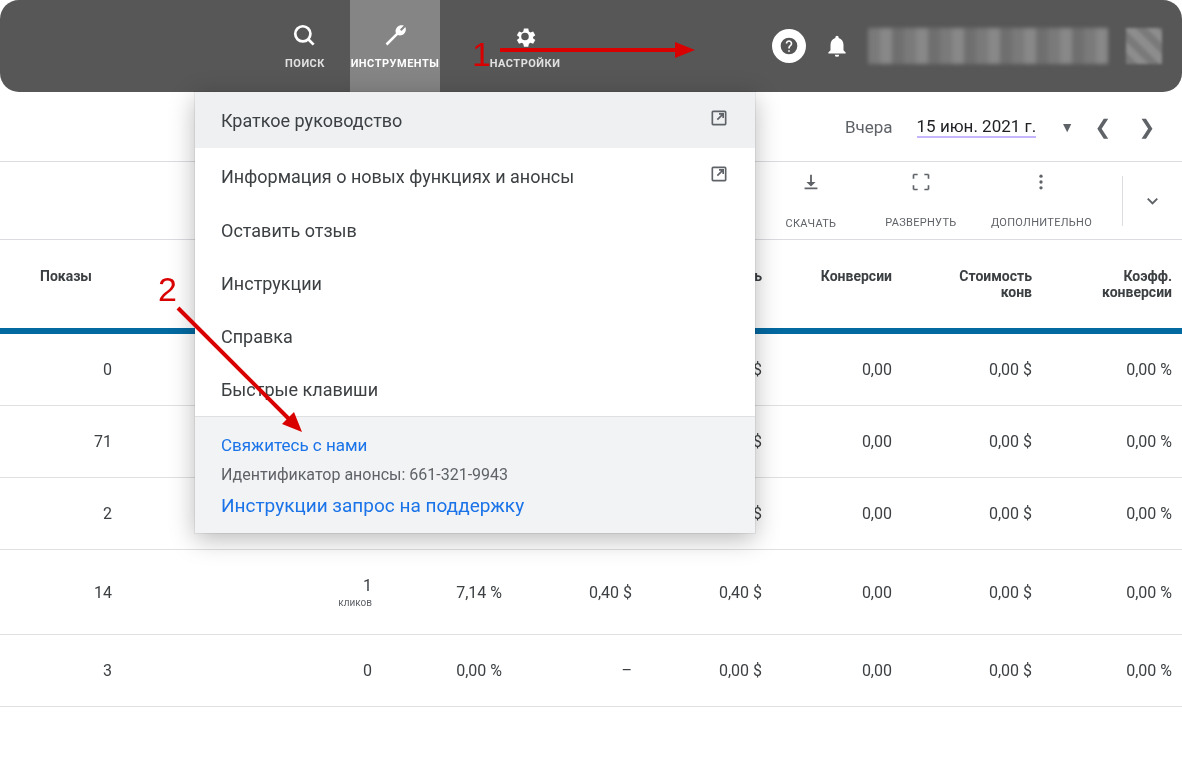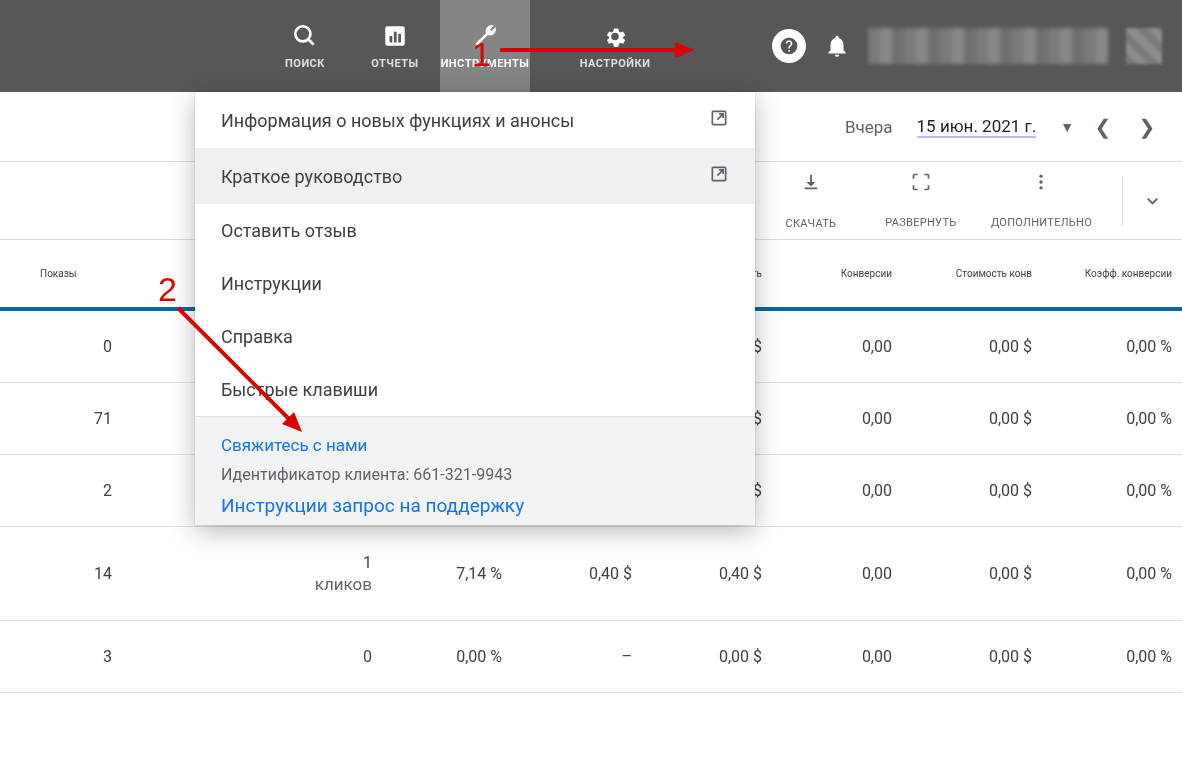--- a/index.html
+++ b/index.html
@@ -13,20 +13,21 @@
     color: #3c4043;
   }
   
   .topbar {
     background: #575757;
     height: 92px;
     display: flex;
     align-items: center;
     padding-left: 260px;
     position: relative;
+    border-radius: 19px;
   }
   .top-btn {
     display: flex;
     flex-direction: column;
     align-items: center;
     justify-content: center;
     width: 90px;
     height: 92px;
     color: #fff;
     cursor: pointer;
@@ -96,77 +97,68 @@
   }
   .ticon { color:#5f6368; }
   .tool-expand {
     width:40px; display:flex; align-items:center; justify-content:center;
     color:#5f6368; cursor:pointer;
     border-left:1px solid #dadce0; height:50px; padding-left:20px;
   }
   
   .tbl { width:100%; border-collapse:collapse; table-layout:fixed;}
   .tbl th {
-    font-size:10px; font-weight:400; color:#3c4043;
+    font-size:14px; font-weight:700; color:#3c4043;
     text-align:right; padding:28px 18px;
-    border-bottom:4px solid #0369a1;
+    border-bottom:6px solid #0369a1;
     vertical-align:top;
   }
   .tbl td {
     font-size:16px; color:#3c4043; text-align:right;
     padding:26px 18px;
     border-bottom:1px solid #e0e0e0;
     vertical-align:middle;
   }
-  .tbl td .sub { display:block; font-size:17px; color:#5f6368; margin-top:2px;}
+  .tbl td .sub { display:block; font-size:10px; color:#5f6368; margin-top:2px;}
   
   .popover {
     position:absolute;
     left:195px; top:92px;
     width:560px;
     background:#fff;
     box-shadow: 0 6px 24px rgba(0,0,0,.28), 0 0 0 1px rgba(0,0,0,.06);
     z-index:50;
   }
   .pop-item {
     display:flex; align-items:center; justify-content:space-between;
     padding:16px 26px;
     font-size:18px; color:#3c4043; cursor:pointer;
   }
   .pop-item:hover, .pop-item.hovered { background:#eef0f2; }
   .pop-foot {
-    background:#f1f3f4; padding:18px 26px 8px;
+    background:#f1f3f4; padding:18px 26px 16px;
     border-top:1px solid #e0e0e0;
     font-size:17px;
   }
   .pop-link { color:#1a73e8; cursor:pointer; }
   .pop-client { color:#5f6368; margin:10px 0 10px; font-size:16px;}
   .ext-icon { color:#5f6368; }
   
   .annot { position:absolute; z-index:60; pointer-events:none; color:#d90000; font-size:34px; font-weight:400; font-family: Arial;}
 </style>
 </head>
 <body>
 
 <div class="topbar">
   <div class="top-btn">
     <svg width="26" height="26" viewBox="0 0 24 24" fill="none" stroke="#fff" stroke-width="2.5">
         <circle cx="10" cy="10" r="7"></circle>
         <line x1="20" y1="20" x2="15" y2="15"></line>
       </svg>
     <span class="lbl">ПОИСК</span>
-  </div>
-  <div class="top-btn">
-    <svg width="26" height="26" viewBox="0 0 24 24">
-        <rect x="3" y="3" width="18" height="18" rx="2" fill="#fff"></rect>
-        <rect x="7" y="12" width="2.5" height="6" fill="#575757"></rect>
-        <rect x="11" y="8" width="2.5" height="10" fill="#575757"></rect>
-        <rect x="15" y="10" width="2.5" height="8" fill="#575757"></rect>
-      </svg>
-    <span class="lbl">ОТЧЕТЫ</span>
   </div>
   <div class="top-btn active">
     <svg width="26" height="26" viewBox="0 0 24 24" fill="#fff">
         <path d="M22 6c0 3-2.5 5.5-5.5 5.5-.7 0-1.3-.1-1.9-.4L5 20.7 3.3 19l9.6-9.6c-.3-.6-.4-1.2-.4-1.9C12.5 4.5 15 2 18 2c.8 0 1.5.1 2.2.4l-3.6 3.6 1.4 1.4L21.6 3.8c.3.7.4 1.4.4 2.2z"></path>
       </svg>
     <span class="lbl">ИНСТРУМЕНТЫ</span>
   </div>
   <div class="top-btn" style="margin-left:40px">
     <svg width="26" height="26" viewBox="0 0 24 24" fill="#fff">
         <path d="M19.4 13l2.1-1.6-2-3.5-2.5.8c-.4-.3-.9-.6-1.4-.8L15 5h-4l-.6 2.9c-.5.2-1 .5-1.4.8l-2.5-.8-2 3.5L6.6 13c0 .3 0 .7 0 1l-2.1 1.6 2 3.5 2.5-.8c.4.3.9.6 1.4.8L11 22h4l.6-2.9c.5-.2 1-.5 1.4-.8l2.5.8 2-3.5L19.4 14c0-.3 0-.7 0-1zM12 16a3.5 3.5 0 110-7 3.5 3.5 0 010 7z"></path>
@@ -303,54 +295,54 @@
         <td>–</td>
         <td>0,00 $</td>
         <td>0,00</td>
         <td>0,00 $</td>
         <td>0,00 %</td>
       </tr>
     </tbody>
 </table>
 
 <div class="popover">
-  <div class="pop-item">
-    <span>Информация о новых функциях и анонсы</span>
-    <span class="ext-icon">
-      <svg width="20" height="20" viewBox="0 0 24 24" fill="none" stroke="#5f6368" stroke-width="2">
-          <rect x="4" y="4" width="16" height="16" rx="1"></rect>
-          <path d="M10 14 L17 7 M12 7h5v5"></path>
-        </svg>
-    </span>
-  </div>
   <div class="pop-item hovered">
     <span>Краткое руководство</span>
     <span class="ext-icon">
       <svg width="20" height="20" viewBox="0 0 24 24" fill="none" stroke="#5f6368" stroke-width="2">
           <rect x="4" y="4" width="16" height="16" rx="1"></rect>
           <path d="M10 14 L17 7 M12 7h5v5"></path>
         </svg>
     </span>
   </div>
   <div class="pop-item">
+    <span>Информация о новых функциях и анонсы</span>
+    <span class="ext-icon">
+      <svg width="20" height="20" viewBox="0 0 24 24" fill="none" stroke="#5f6368" stroke-width="2">
+          <rect x="4" y="4" width="16" height="16" rx="1"></rect>
+          <path d="M10 14 L17 7 M12 7h5v5"></path>
+        </svg>
+    </span>
+  </div>
+  <div class="pop-item">
     <span>Оставить отзыв</span>
   </div>
   <div class="pop-item">
     <span>Инструкции</span>
   </div>
   <div class="pop-item">
     <span>Справка</span>
   </div>
   <div class="pop-item">
     <span>Быстрые клавиши</span>
   </div>
   <div class="pop-foot">
     <div class="pop-link">Свяжитесь с нами</div>
     <div class="pop-client">
-      <span>Идентификатор клиента: </span><span>661-321-9943</span>
+      <span>Идентификатор анонсы: </span><span>661-321-9943</span>
     </div>
     <div class="pop-link" style="font-size:19px">Инструкции запрос на поддержку</div>
   </div>
 </div>
 
 <div class="annot" style="left:472px; top:35px">1</div>
 <svg class="annot" style="left:500px; top:38px" width="200" height="30">
   <line x1="0" y1="12" x2="175" y2="12" stroke="#d90000" stroke-width="4"></line>
   <polygon points="175,4 195,12 175,20" fill="#d90000"></polygon>
 </svg>

